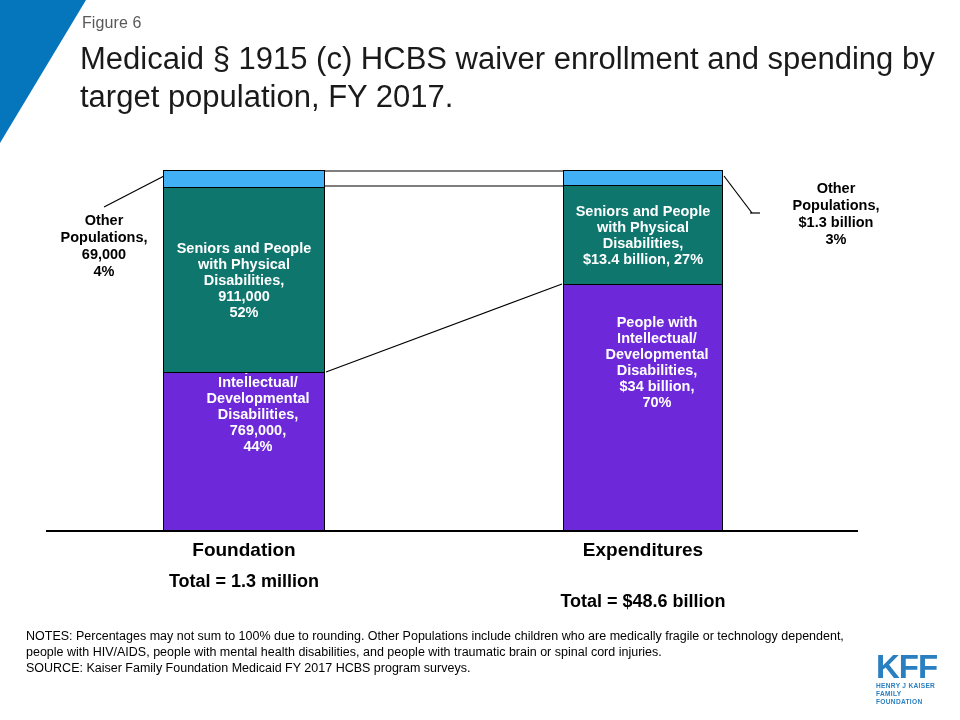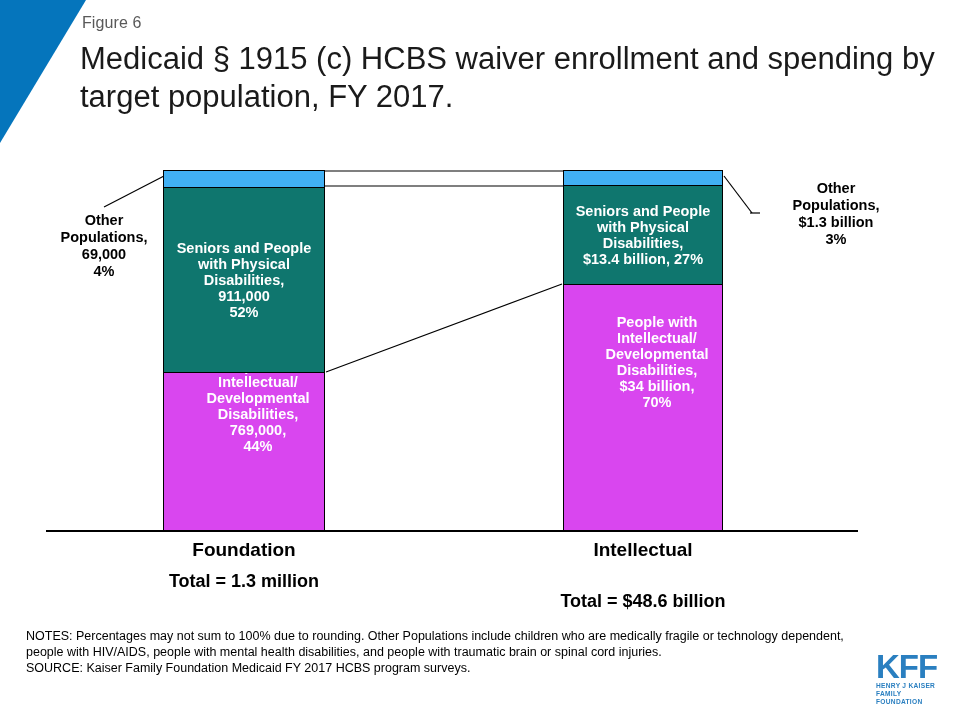--- a/index.html
+++ b/index.html
@@ -77,21 +77,21 @@
     display: flex;
     align-items: center;
     justify-content: center;
     text-align: center;
     color: #ffffff;
     font-weight: bold;
     overflow: hidden;
   }
   .seg-other  { background: #41b0f4; }
   .seg-senior { background: #0f766e; border-top: 1px solid #000; border-bottom: 1px solid #000; }
-  .seg-idd    { background: #d946ef; padding-left: 28px; }
+  .seg-idd    { background: #6d28d9; padding-left: 28px; }
 
   .seg-label {
     line-height: 16px;
     padding: 0 4px;
     white-space: pre-line;
   }
 
   
   .callout {
     position: absolute;
@@ -232,21 +232,21 @@
 4%</div>
 
   <div class="callout" style="left:762px; top:180px; width:148px;">Other
 Populations,
 $1.3 billion
 3%</div>
 
   <div class="cat-label" style="left:164px; top:539px; width:160px;">Foundation</div>
   <div class="total-label" style="left:124px; top:571px; width:240px;">Total = 1.3 million</div>
 
-  <div class="cat-label" style="left:563px; top:539px; width:160px;">Intellectual</div>
+  <div class="cat-label" style="left:563px; top:539px; width:160px;">Expenditures</div>
   <div class="total-label" style="left:523px; top:571px; width:240px;margin-top:20px;">Total = $48.6 billion</div>
 </div>
 
 <div id="notes-block">
   <span id="notes-text">NOTES: Percentages may not sum to 100% due to rounding. Other Populations include children who are medically fragile or technology dependent, people with HIV/AIDS, people with mental health disabilities, and people with traumatic brain or spinal cord injuries.</span>
   <span id="source-text">SOURCE: Kaiser Family Foundation Medicaid FY 2017 HCBS program surveys.</span>
 </div>
 
 <div id="kff-logo">
   <div id="kff-wordmark">KFF</div>

